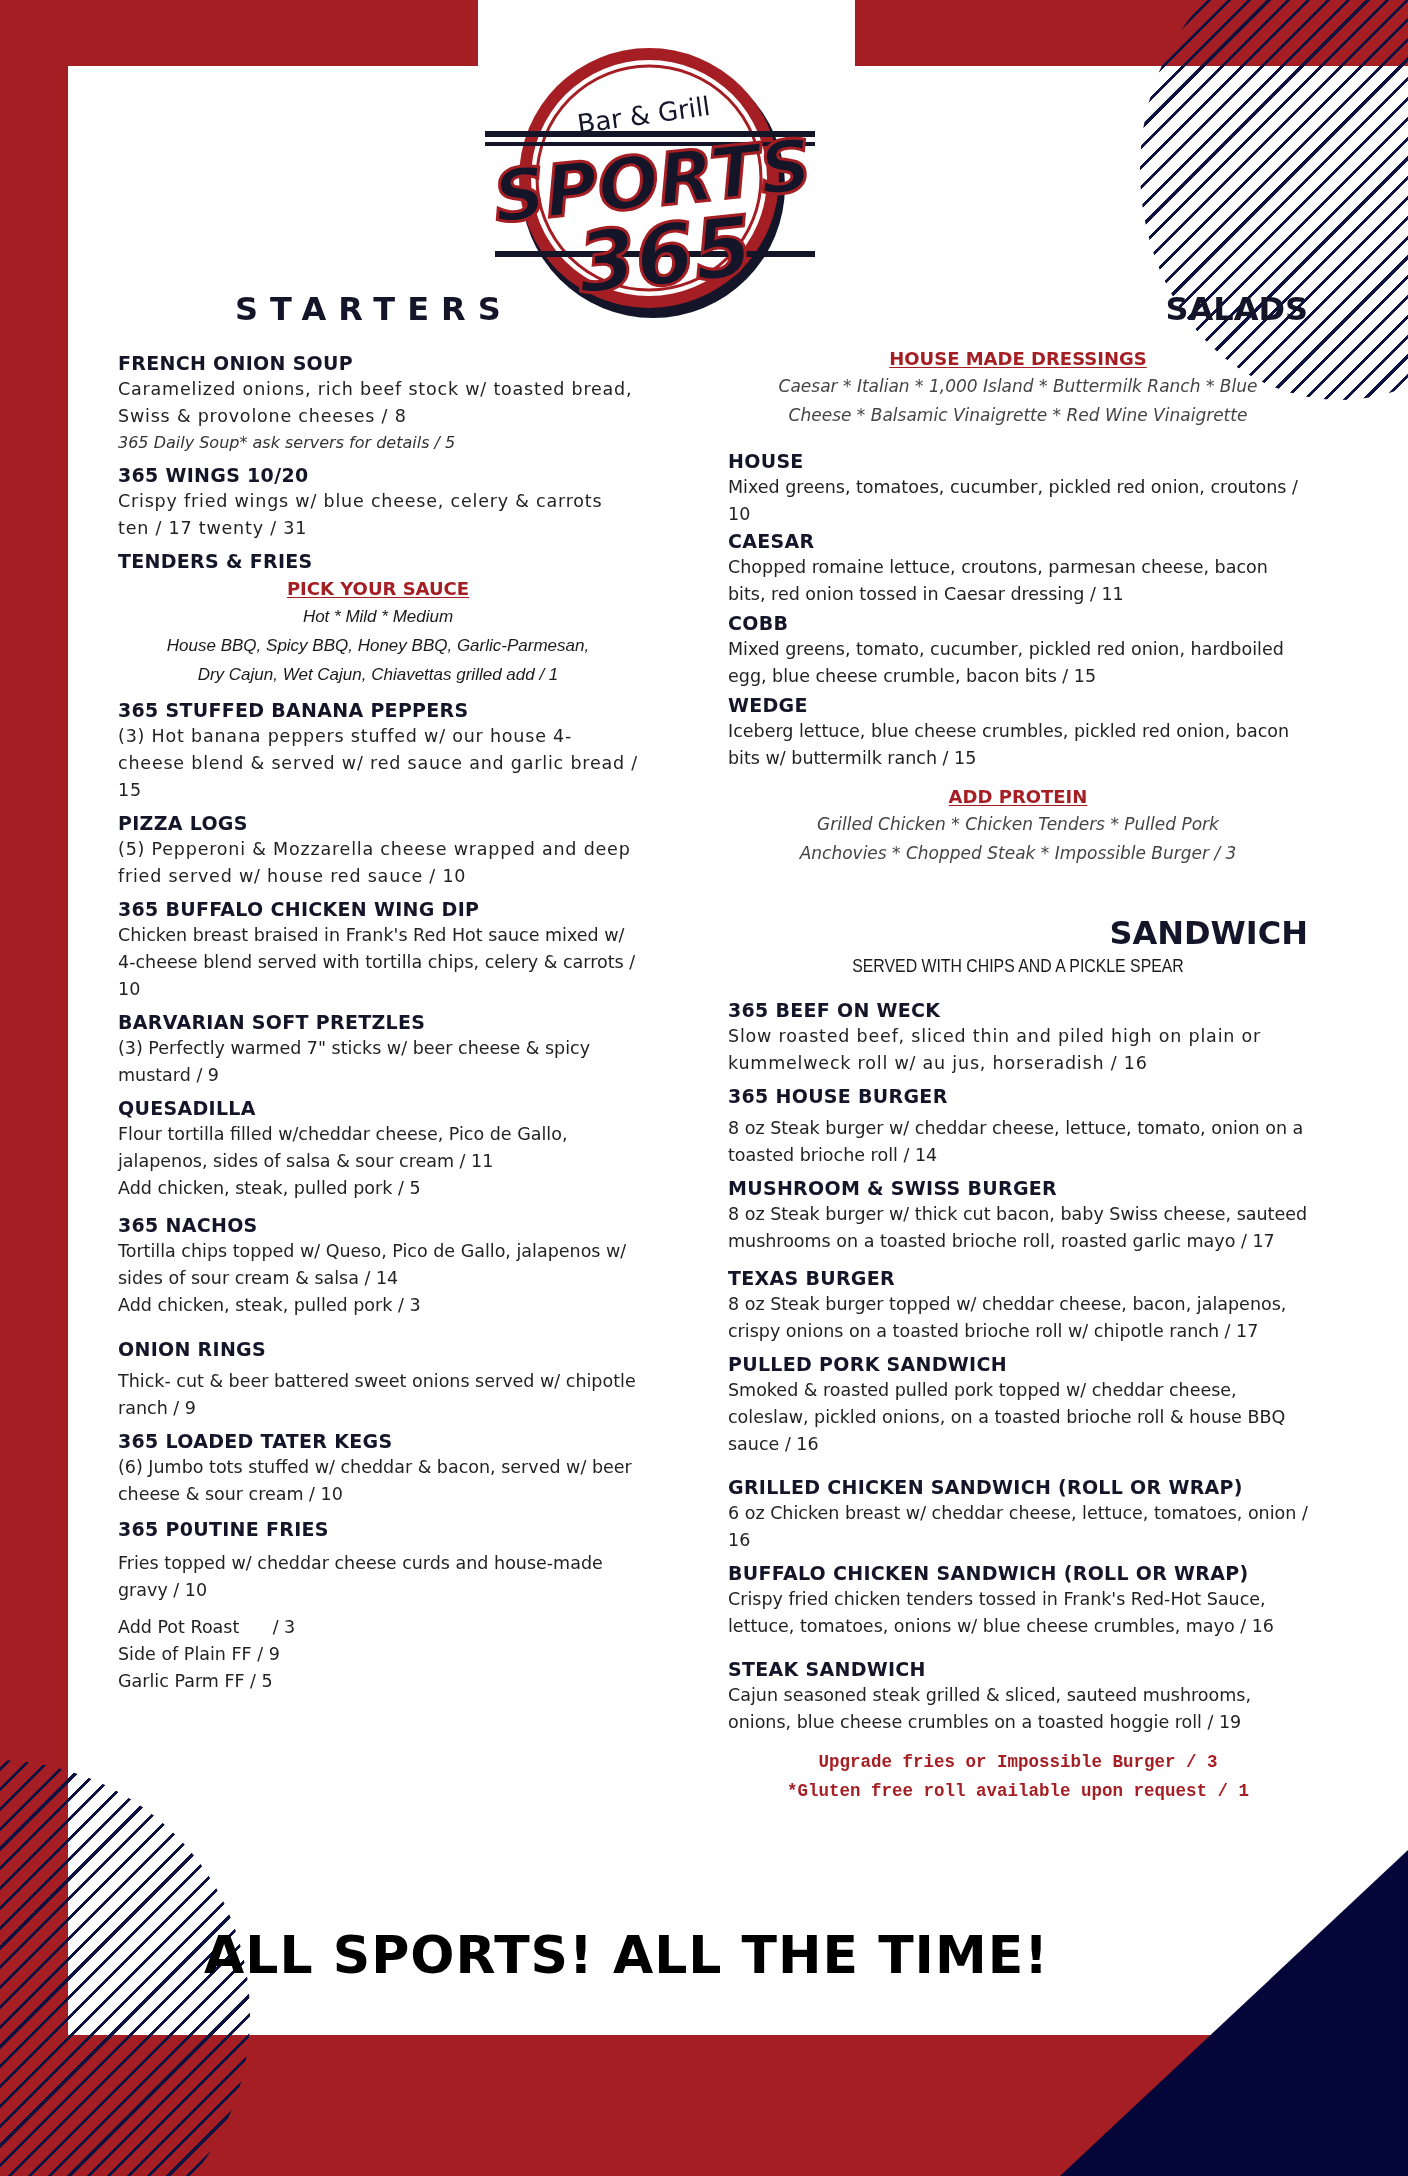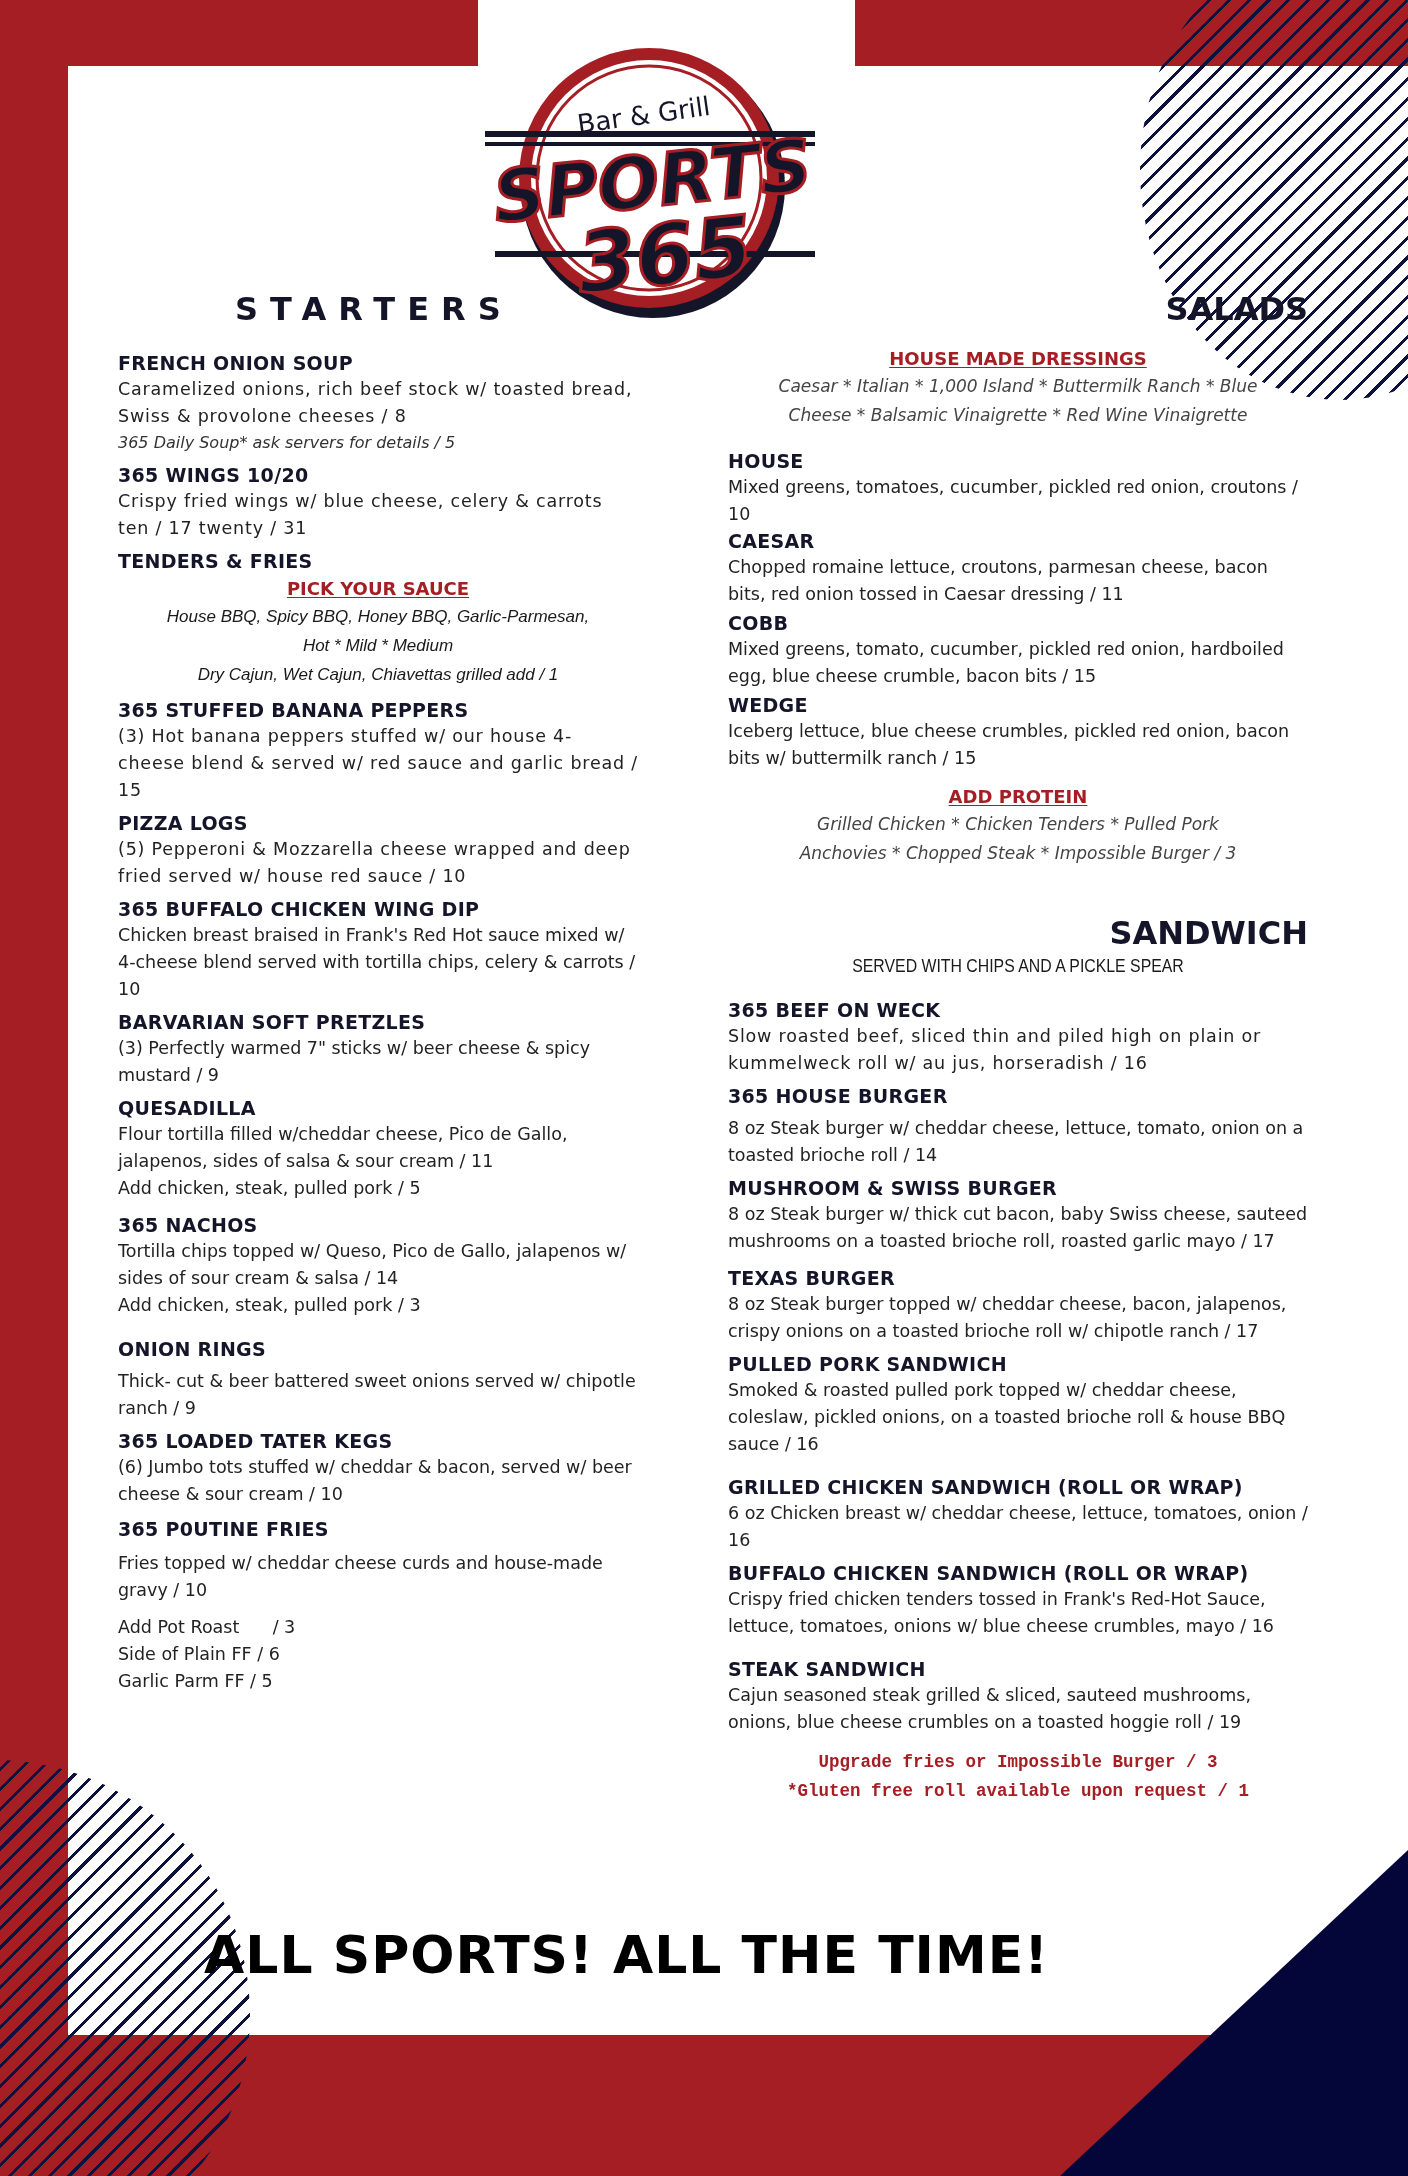--- a/index.html
+++ b/index.html
@@ -79,22 +79,22 @@
   <div class="item">
     <div class="item-name">365 WINGS  10/20</div>
     <div class="item-desc desc-wide">Crispy fried wings w/ blue cheese, celery &amp; carrots ten / 17 twenty / 31</div>
   </div>
   <div class="item">
     <div class="item-name">TENDERS &amp; FRIES</div>
   </div>
 
   <div style="margin-top:2px">
     <div class="red-heading">PICK YOUR SAUCE</div>
+    <div class="center-italic">Hot *  Mild * Medium</div>
     <div class="center-italic">House BBQ, Spicy BBQ, Honey BBQ, Garlic-Parmesan,</div>
-    <div class="center-italic">Hot *  Mild * Medium</div>
     <div class="center-italic">Dry Cajun, Wet Cajun, Chiavettas grilled add / 1</div>
   </div>
 
   <div class="item" style="margin-top:8px">
     <div class="item-name">365 STUFFED BANANA PEPPERS</div>
     <div class="item-desc desc-wide">(3) Hot banana peppers stuffed w/ our house 4-cheese blend &amp; served w/ red sauce and garlic bread / 15</div>
   </div>
   <div class="item">
     <div class="item-name">PIZZA LOGS</div>
     <div class="item-desc desc-wide">(5) Pepperoni &amp; Mozzarella cheese wrapped and deep fried served w/ house red sauce / 10</div>
@@ -124,21 +124,21 @@
   <div class="item">
     <div class="item-name">365 LOADED TATER KEGS</div>
     <div class="item-desc">(6) Jumbo tots stuffed w/ cheddar &amp; bacon, served w/ beer cheese &amp; sour cream / 10</div>
   </div>
   <div class="item" style="margin-top:8px">
     <div class="item-name">365 P0UTINE FRIES</div>
     <div class="item-desc" style="margin-top:8px">Fries topped w/ cheddar cheese curds and house-made gravy / 10</div>
   </div>
   <div style="margin-top:10px">
     <div class="item-desc" style="white-space:pre">Add Pot Roast      / 3</div>
-    <div class="item-desc">Side of Plain FF / 6</div>
+    <div class="item-desc">Side of Plain FF / 9</div>
     <div class="item-desc">Garlic Parm FF / 5</div>
   </div>
 </div>
 
 <div class="abs col-right">
   <h2 class="section-title salads-title">SALADS</h2>
 
   <div style="margin-top:18px">
     <div class="red-heading">HOUSE MADE DRESSINGS</div>
     <div class="center-italic-light">Caesar * Italian * 1,000 Island * Buttermilk Ranch * Blue</div>

